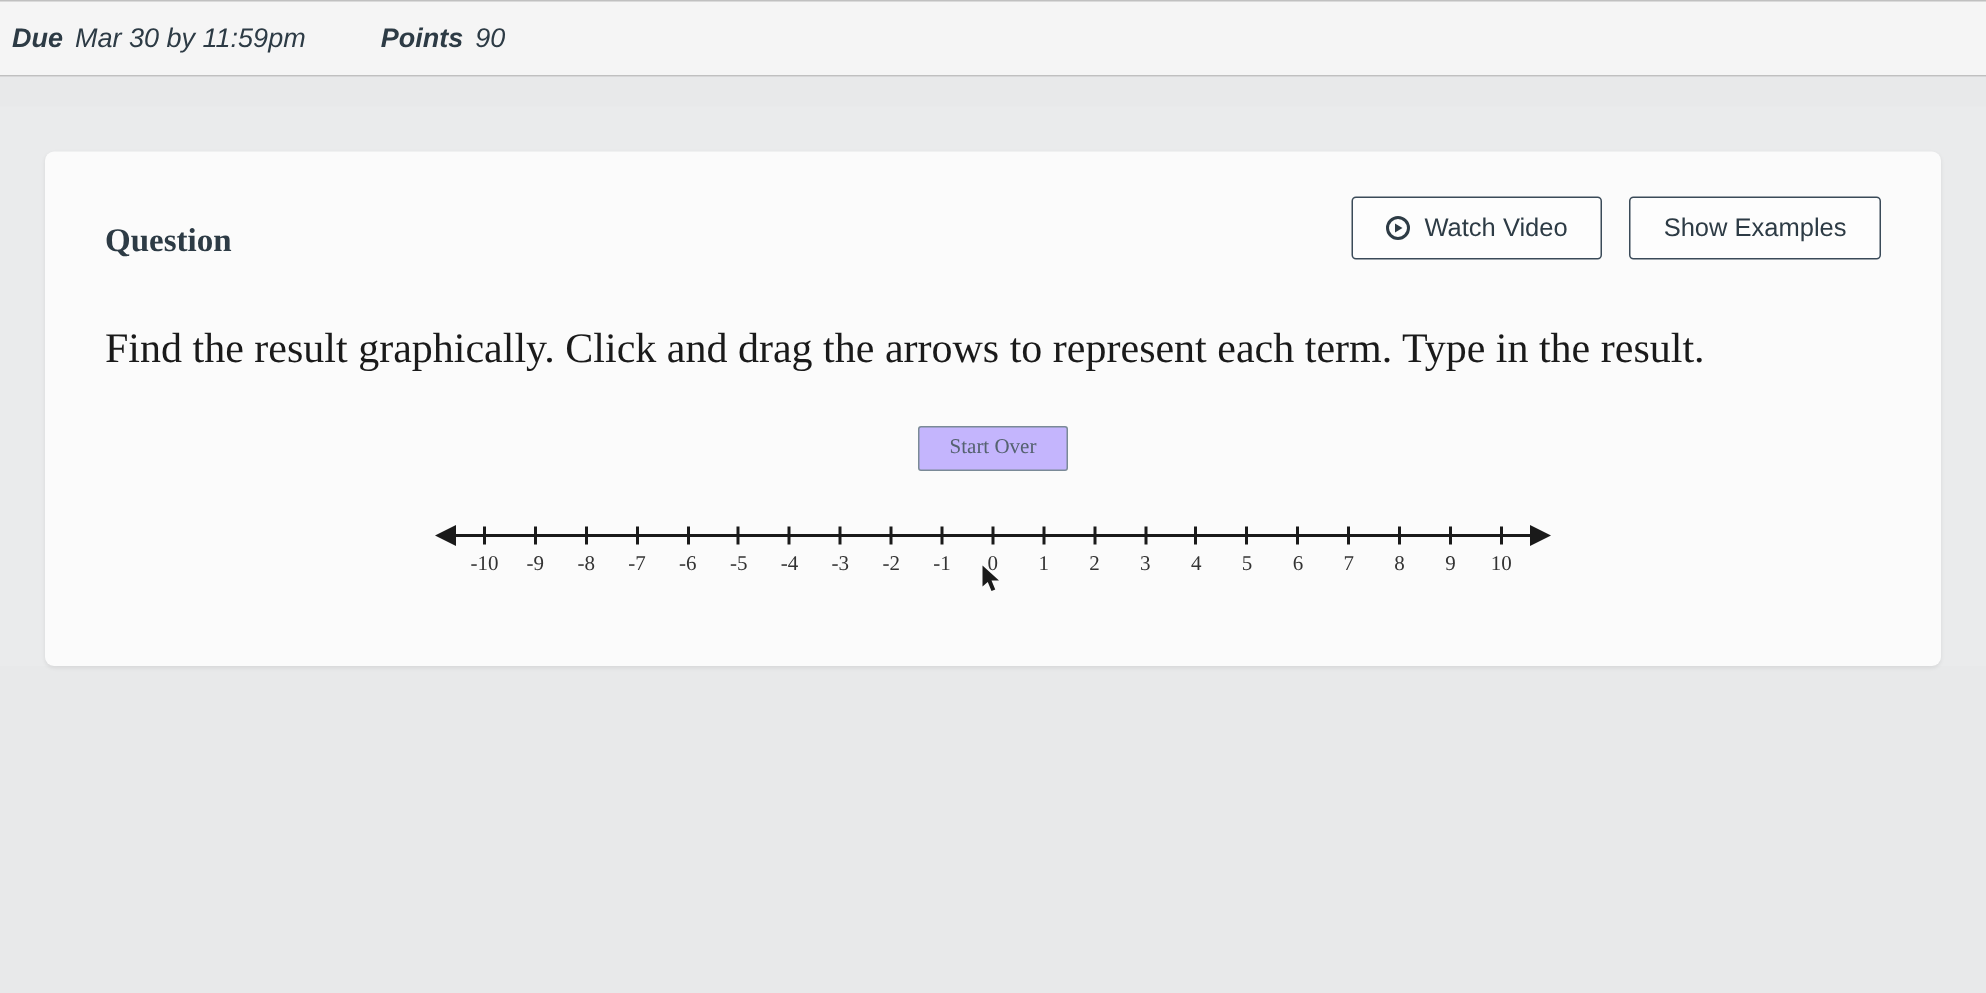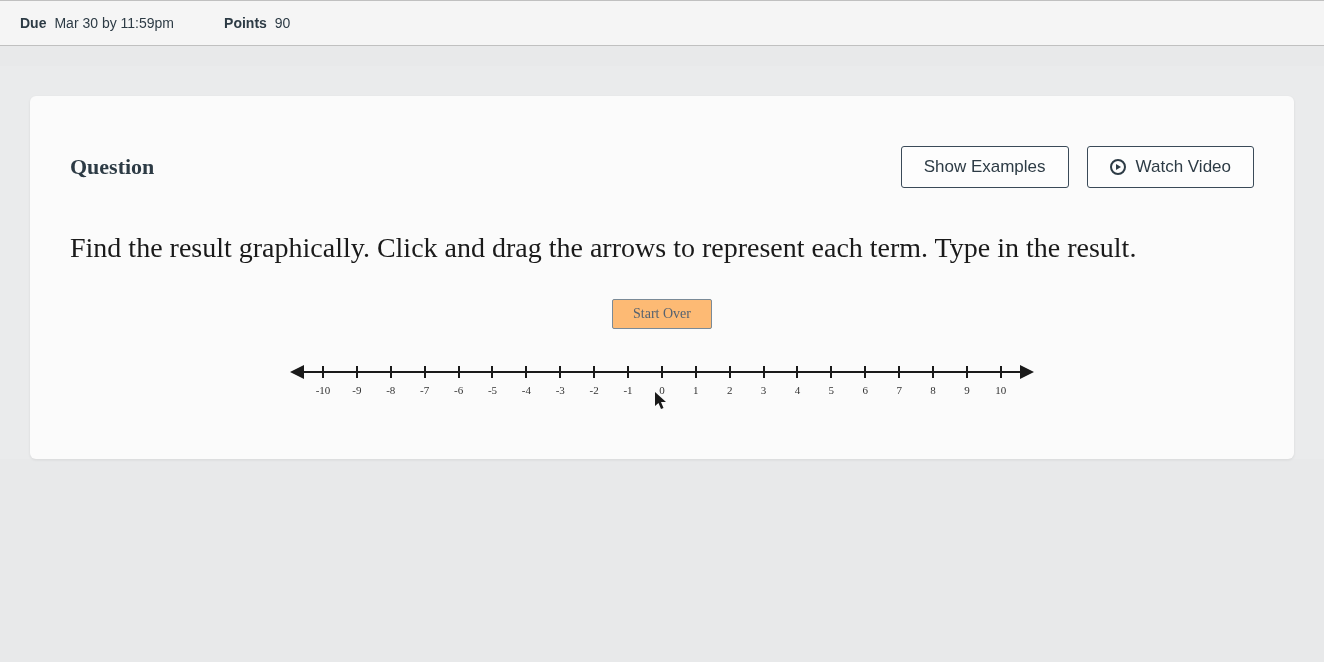--- a/index.html
+++ b/index.html
@@ -11,25 +11,26 @@
       font-family: "Helvetica Neue", Helvetica, Arial, sans-serif;
       background: #e8e9ea;
       width: 1324px;
       height: 662px;
       overflow: hidden;
     }
     .top-bar {
       background: #f5f5f5;
       border-top: 1px solid #c0c0c0;
       border-bottom: 1px solid #c0c0c0;
-      padding: 14px 20px;
+      padding: 14px 8px;
       display: flex;
       gap: 50px;
-      font-size: 14px;
+      font-size: 18px;
       color: #2d3b45;
+      font-style: italic;
     }
     .top-bar .meta-item {
       display: flex;
       gap: 8px;
     }
     .top-bar .meta-label {
       font-weight: 700;
     }
     .top-bar .meta-value {
       font-weight: 400;
@@ -40,24 +41,23 @@
       margin-top: 20px;
     }
     .question-card {
       background: #fbfbfb;
       border-radius: 6px;
       padding: 30px 40px 40px 40px;
       box-shadow: 0 1px 3px rgba(0,0,0,0.08);
     }
     .question-header {
       display: flex;
-      align-items: center;
+      align-items: flex-end;
       justify-content: space-between;
       margin-bottom: 38px;
-      margin-top: 20px;
     }
     .question-title {
       font-family: Georgia, "Times New Roman", serif;
       font-weight: 700;
       font-size: 22px;
       color: #2d3b45;
     }
     .header-buttons {
       display: flex;
       gap: 18px;
@@ -108,21 +108,21 @@
       font-size: 26px;
       color: #1a1a1a;
       margin-bottom: 32px;
     }
     .start-over-wrap {
       text-align: center;
       margin-bottom: 30px;
     }
     .start-over {
       border: 1.5px solid #7a8a97;
-      background: #fdba74;
+      background: #c4b5fd;
       color: #556270;
       font-family: Georgia, "Times New Roman", serif;
       font-size: 14px;
       padding: 6px 20px;
       border-radius: 2px;
       cursor: pointer;
     }
     .numberline-wrap {
       display: flex;
       justify-content: center;
@@ -170,21 +170,21 @@
       flex-direction: column;
       align-items: center;
     }
     .nl-tick .mark {
       width: 2px;
       height: 12px;
       background: #1a1a1a;
     }
     .nl-tick .label {
       font-family: Georgia, "Times New Roman", serif;
-      font-size: 11px;
+      font-size: 14px;
       color: #333;
       margin-top: 6px;
       white-space: nowrap;
     }
     .cursor-icon {
       position: absolute;
       top: 32px;
       left: 50%;
       transform: translateX(-50%);
       color: #1a1a1a;
@@ -204,25 +204,25 @@
   </div>
 </div>
 
 <div class="outer-panel">
   <div class="question-card">
 
     <div class="question-header">
       <div class="question-title">Question</div>
       <div class="header-buttons">
         <button class="btn">
-          <span>Show Examples</span>
+          <span class="play-icon"></span>
+          <span>Watch Video</span>
         </button>
         <button class="btn">
-          <span class="play-icon"></span>
-          <span>Watch Video</span>
+          <span>Show Examples</span>
         </button>
       </div>
     </div>
 
     <p class="instructions">Find the result graphically. Click and drag the arrows to represent each term. Type in the result.</p>
 
 
     <div class="start-over-wrap">
       <button class="start-over">Start Over</button>
     </div>

